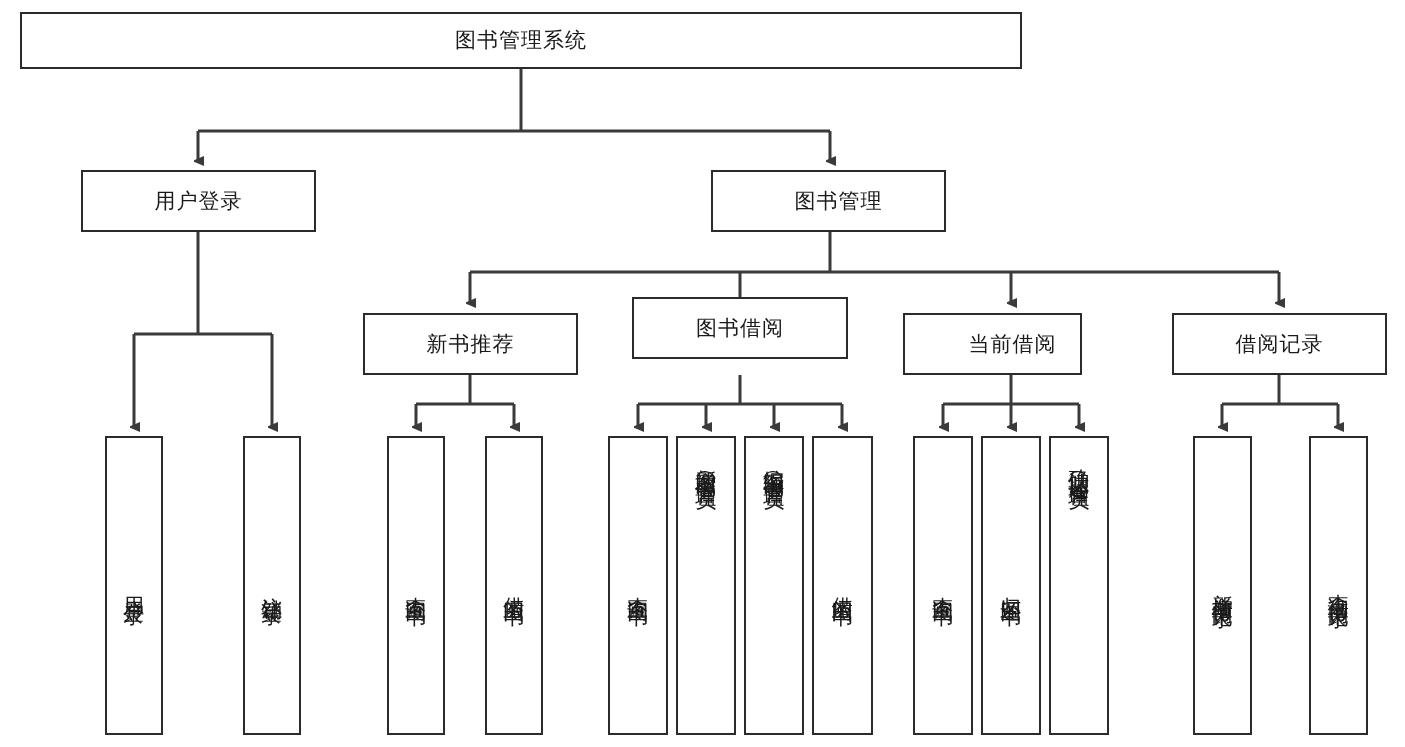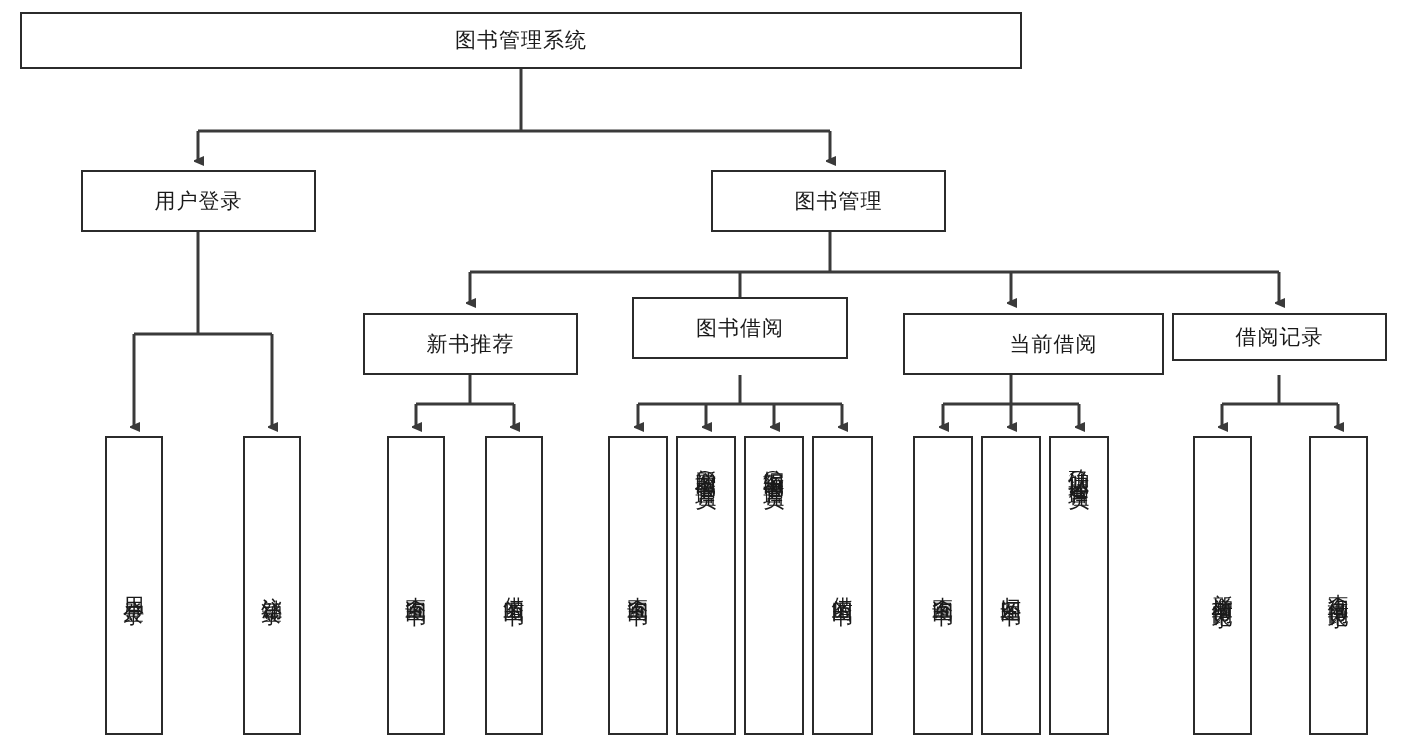--- a/index.html
+++ b/index.html
@@ -141,25 +141,25 @@
   </div>
 
   <div class="node node-h" style="left:363px; top:313px; width:215px; height:62px;">
     <span class="label">新书推荐</span>
   </div>
 
   <div class="node node-h" style="left:632px; top:297px; width:216px; height:62px;">
     <span class="label">图书借阅</span>
   </div>
 
-  <div class="node node-h" style="left:903px; top:313px; width:261px; height:62px;padding-left:40px;">
+  <div class="node node-h" style="left:903px; top:313px; width:179px; height:62px;padding-left:40px;">
     <span class="label">当前借阅</span>
   </div>
 
-  <div class="node node-h" style="left:1172px; top:313px; width:215px; height:48px;">
+  <div class="node node-h" style="left:1172px; top:313px; width:215px; height:62px;">
     <span class="label">借阅记录</span>
   </div>
 
   <div class="node node-v centered" style="left:105px; top:436px; width:58px; height:299px;">
     <span class="label">用户登录</span>
   </div>
 
   <div class="node node-v centered" style="left:243px; top:436px; width:58px; height:299px;">
     <span class="label">注销登录</span>
   </div>

